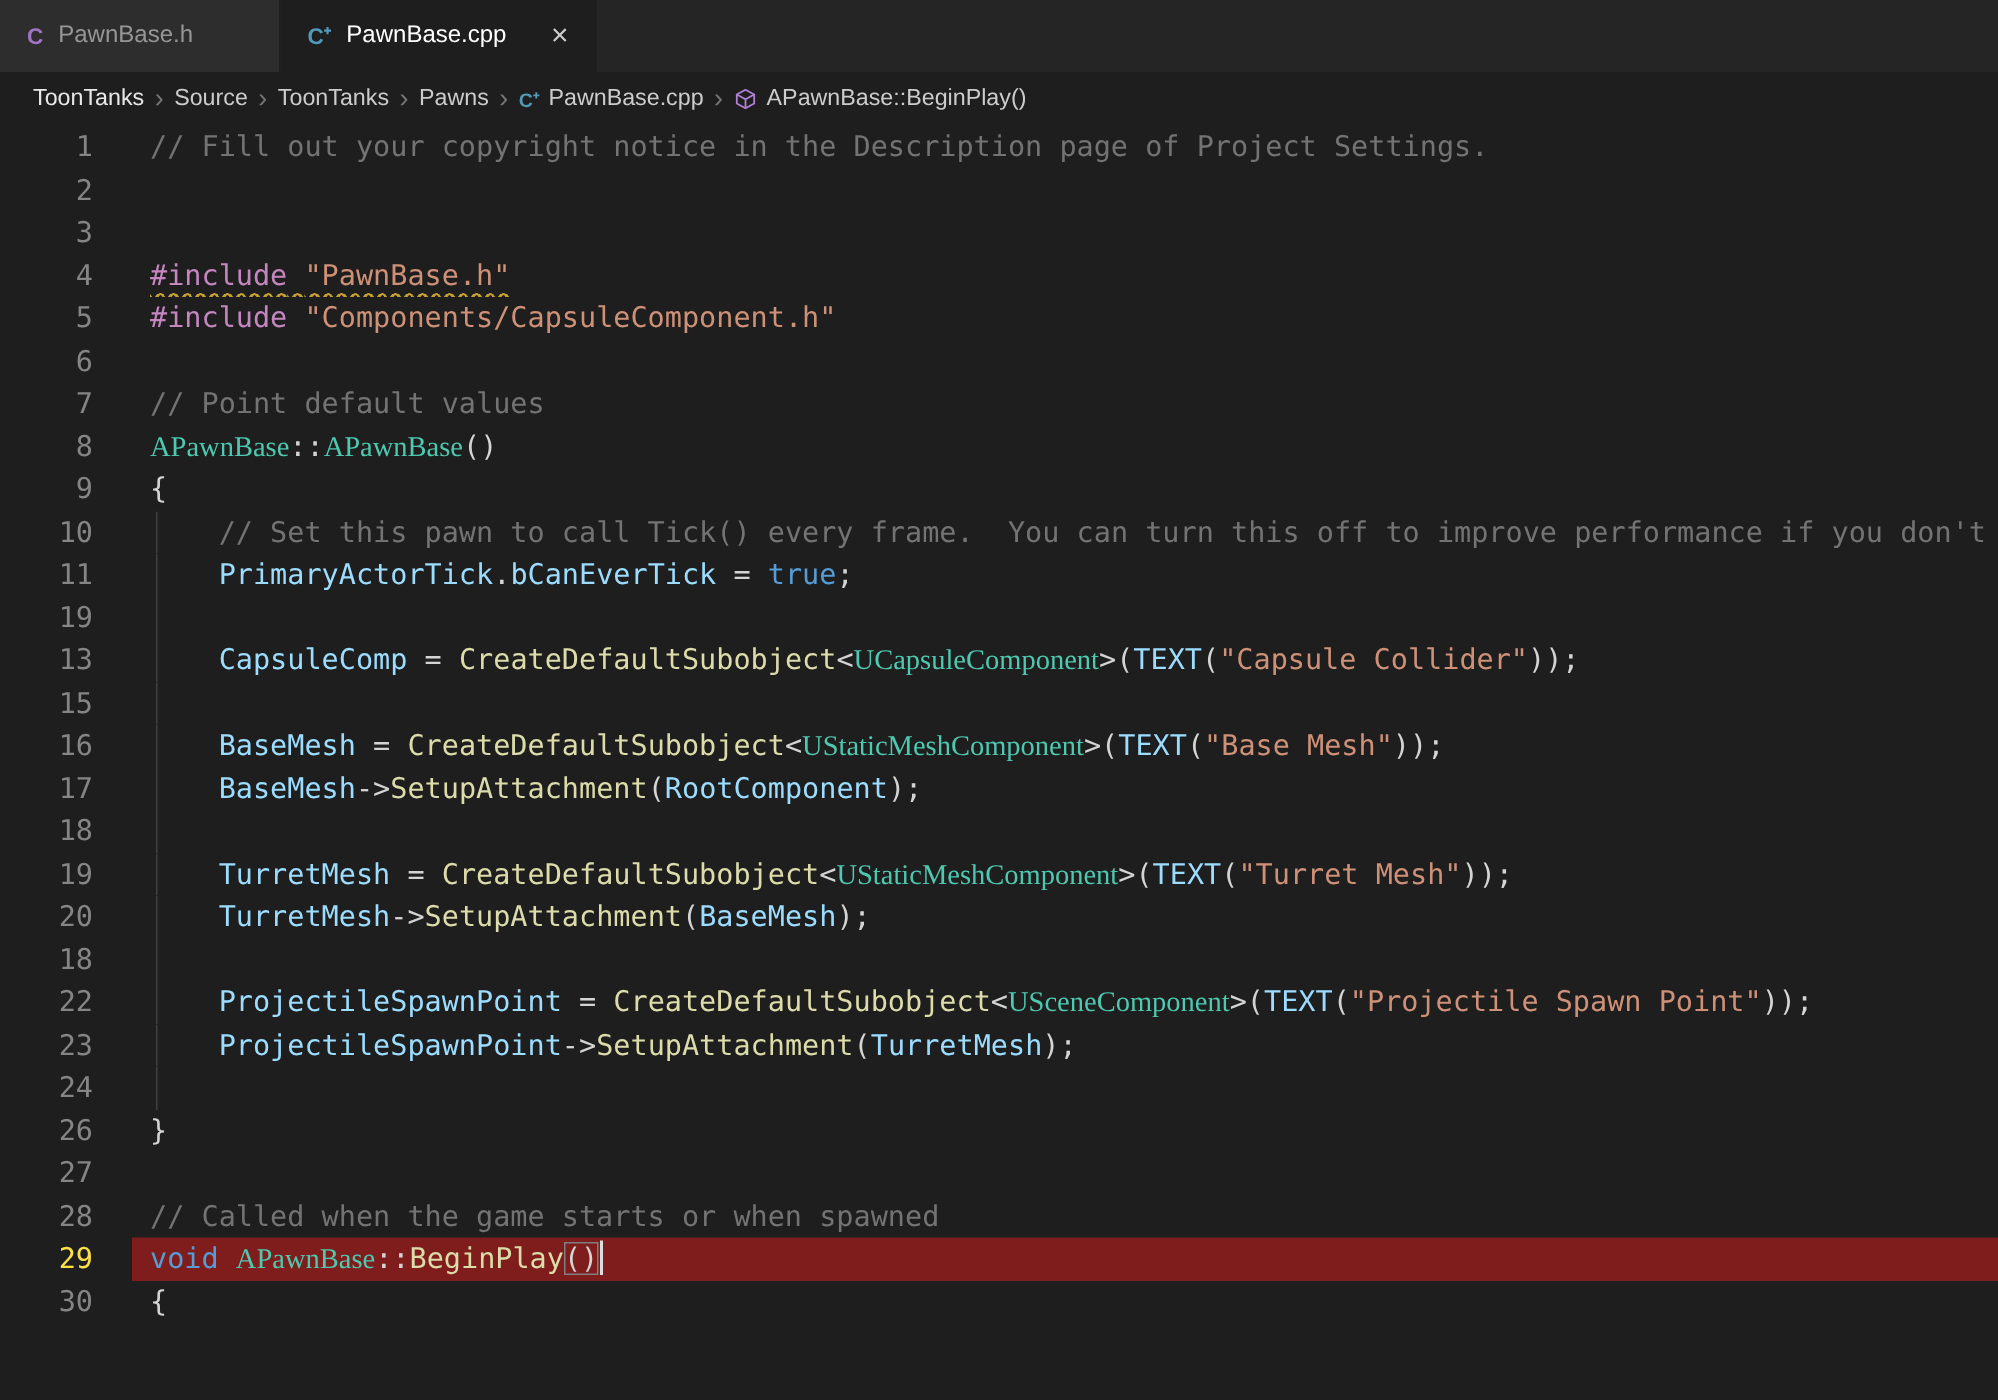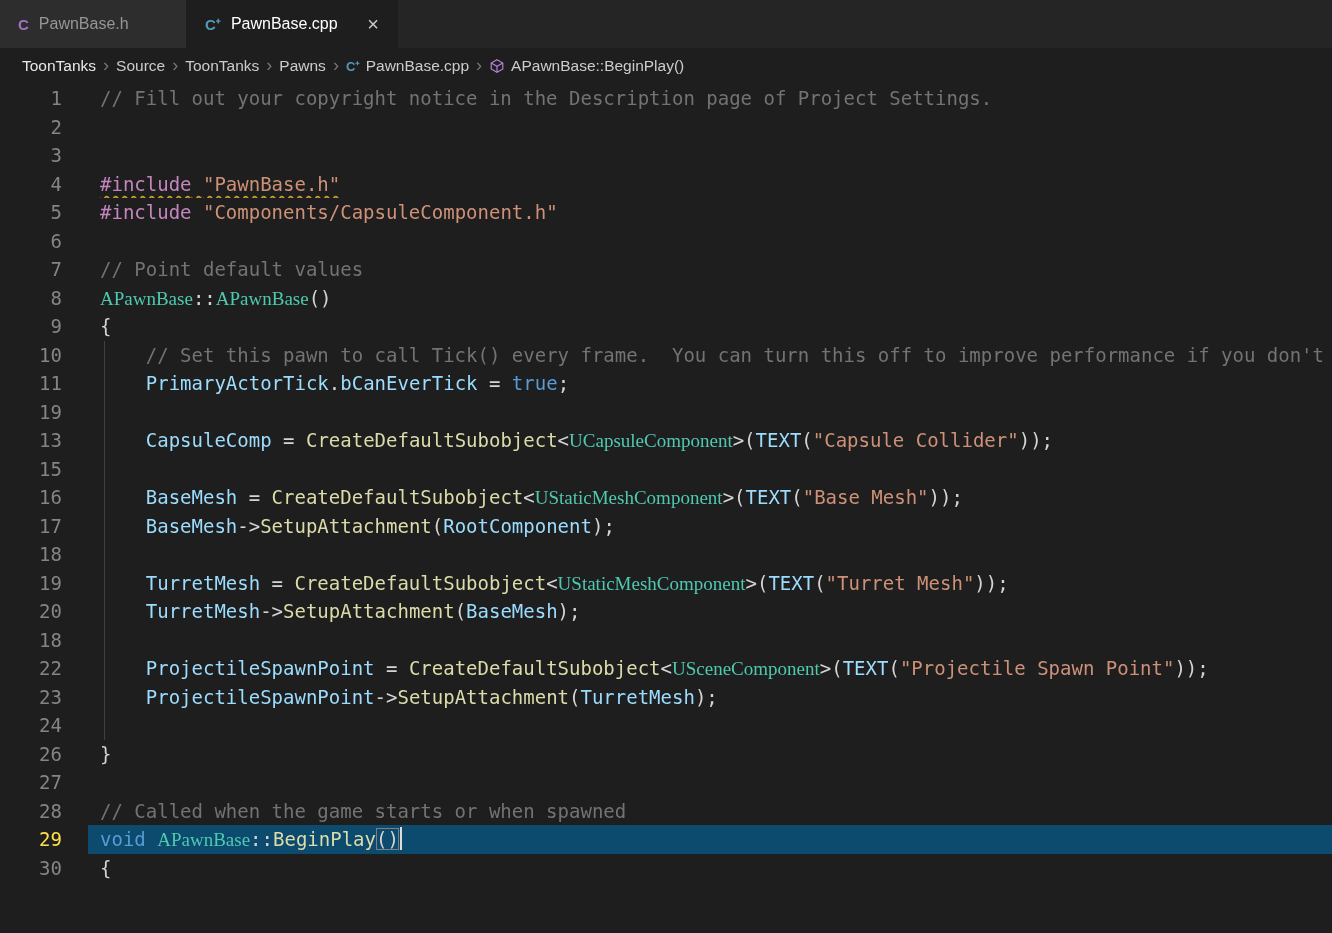--- a/index.html
+++ b/index.html
@@ -89,21 +89,21 @@
     user-select: none;
   }
   .line.current .ln { color: #fde047; }
   .code {
     flex: 1;
     margin-left: 26px;
     padding-left: 12px;
     position: relative;
     overflow: hidden;
   }
-  .line.current .code { background: #0c4a6e; }
+  .line.current .code { background: #7f1d1d; }
   .guide {
     position: absolute;
     left: 16px;
     top: 0; bottom: 0;
     width: 1px;
     background: #404040;
   }
 
   .tk-c { color: #737373; }   
   .tk-p { color: #C586C0; }   

